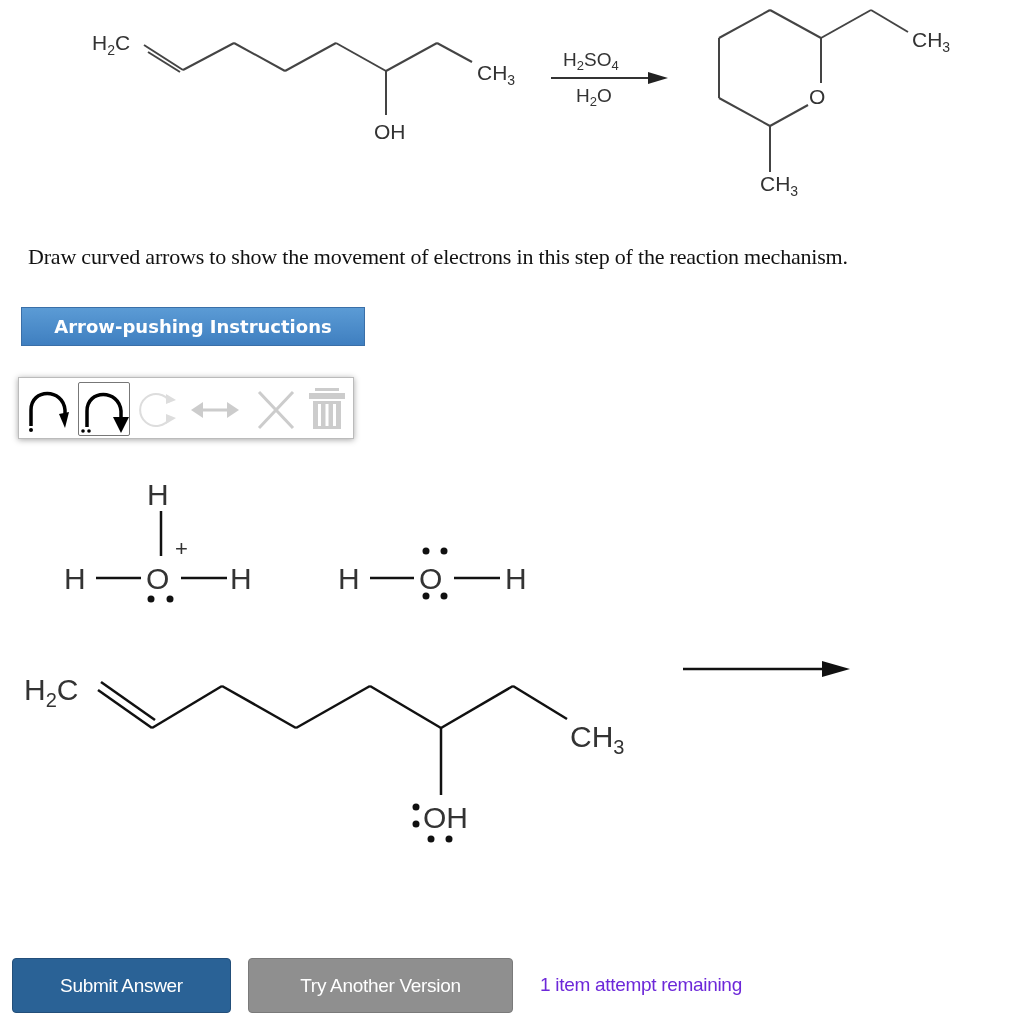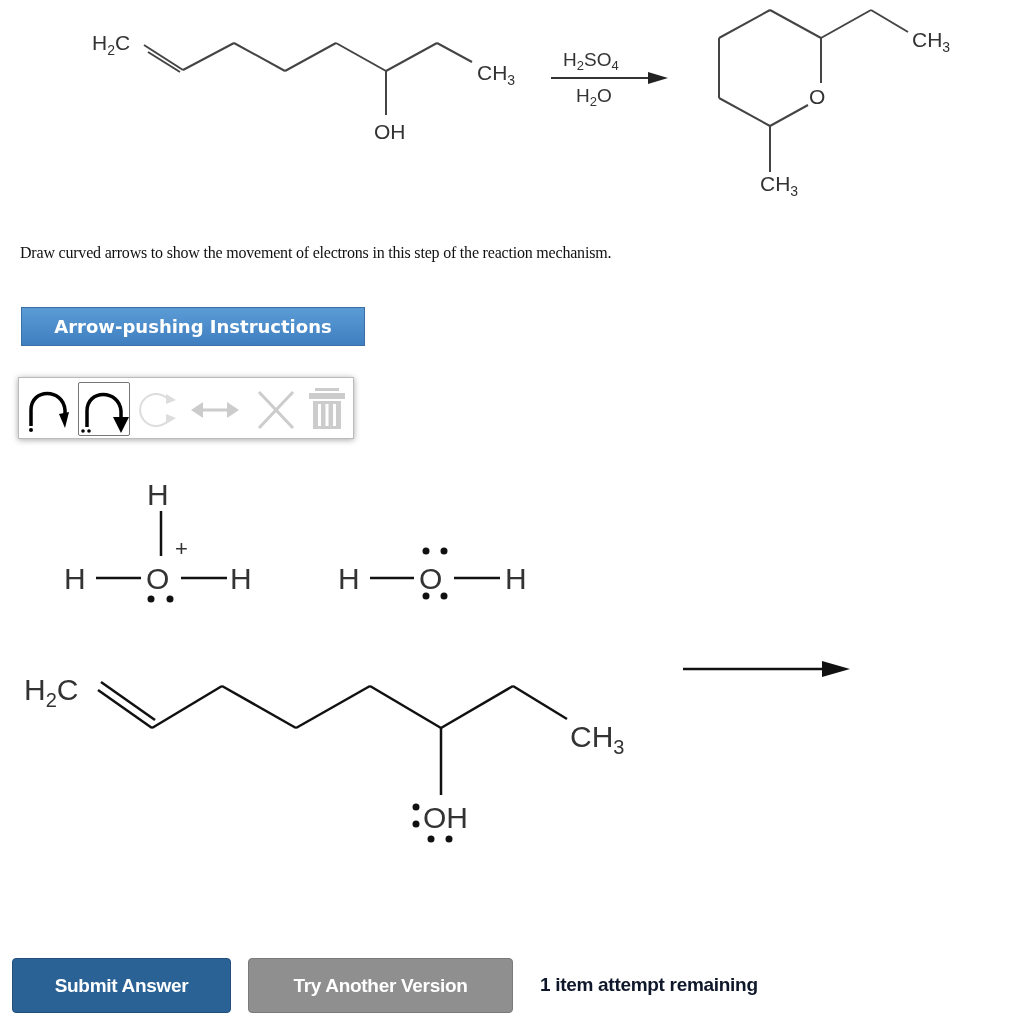--- a/index.html
+++ b/index.html
@@ -1,31 +1,31 @@
 <!DOCTYPE html>
 <html><head>
 <meta charset="utf-8">
 <style>
   html, body { margin:0; padding:0; background:#ffffff; }
   body { width:1017px; height:1024px; position:relative; overflow:hidden; font-family:"Liberation Sans", sans-serif; color:#222; }
   .abs { position:absolute; }
   svg text { font-family:"Liberation Sans", sans-serif; fill:#333; }
-  .prompt { left:20px; top:244px; font-family:"Liberation Serif", serif; font-size:16px; color:#111; white-space:nowrap; letter-spacing:-0.2px; }
+  .prompt { left:28px; top:244px; font-family:"Liberation Serif", serif; font-size:22px; color:#111; white-space:nowrap; letter-spacing:-0.2px; }
   .instr-btn { left:21px; top:307px; width:344px; height:39px; box-sizing:border-box; border:1px solid #3a6fa8; border-radius:0;
     background:linear-gradient(#5b9bd5, #3f7fc0); color:#fff; font-family:"DejaVu Sans", sans-serif; font-weight:bold; font-size:18px;
     display:flex; align-items:center; justify-content:center; cursor:pointer; }
   .toolbar { left:18px; top:377px; width:336px; height:62px; box-sizing:border-box; border:1px solid #bbb; background:#fff;
     box-shadow:0 1px 6px rgba(0,0,0,0.35); }
   .tool { position:absolute; top:4px; height:52px; cursor:pointer; }
   .tool.selected { border:1px solid #777; border-radius:2px; }
-  .btn { top:958px; height:55px; box-sizing:border-box; border-radius:4px; color:#fff; font-weight:bold; font-size:19px;
+  .btn { top:958px; height:55px; box-sizing:border-box; border-radius:4px; color:#fff; font-weight:normal; font-size:19px;
     display:flex; align-items:center; justify-content:center; cursor:pointer; letter-spacing:-0.3px; }
   .submit { left:12px; width:219px; background:#2a6296; border:1px solid #234f7a; }
   .try { left:248px; width:265px; background:#8f8f8f; border:1px solid #7a7a7a; }
-  .attempts { left:540px; top:974px; font-size:19px; font-weight:bold; color:#0f172a; white-space:nowrap; letter-spacing:-0.3px; }
+  .attempts { left:540px; top:974px; font-size:19px; font-weight:normal; color:#6d28d9; white-space:nowrap; letter-spacing:-0.3px; }
 </style>
 </head>
 <body>
 
 <svg class="abs" style="left:0;top:0" width="1017" height="215" viewBox="0 0 1017 215">
 
   <g stroke="#444" stroke-width="2" fill="none">
     <line x1="144" y1="45" x2="183" y2="70"></line>
     <line x1="148" y1="52" x2="180" y2="72"></line>
     <line x1="183" y1="70" x2="234" y2="43"></line>

